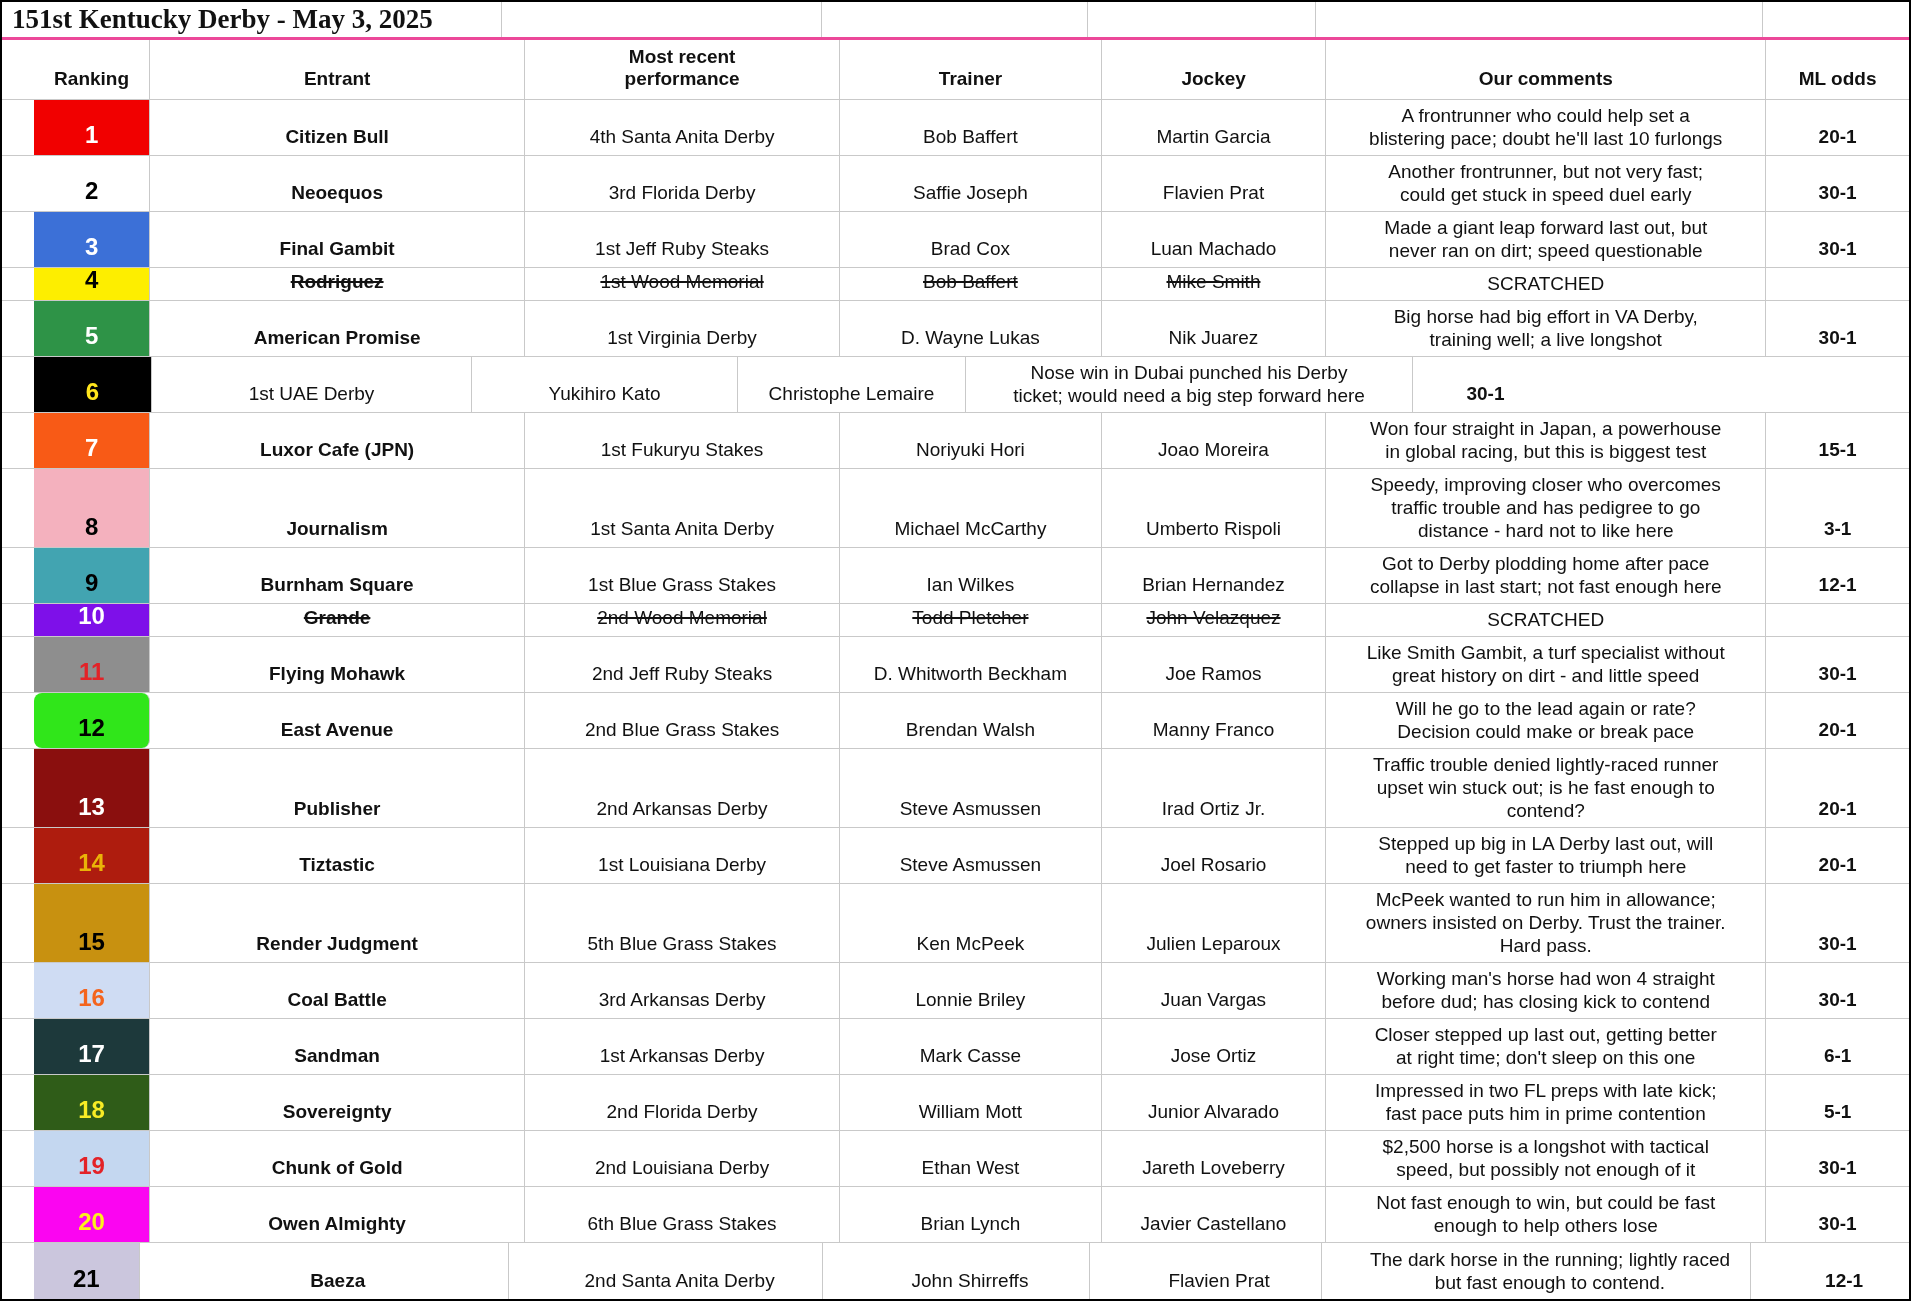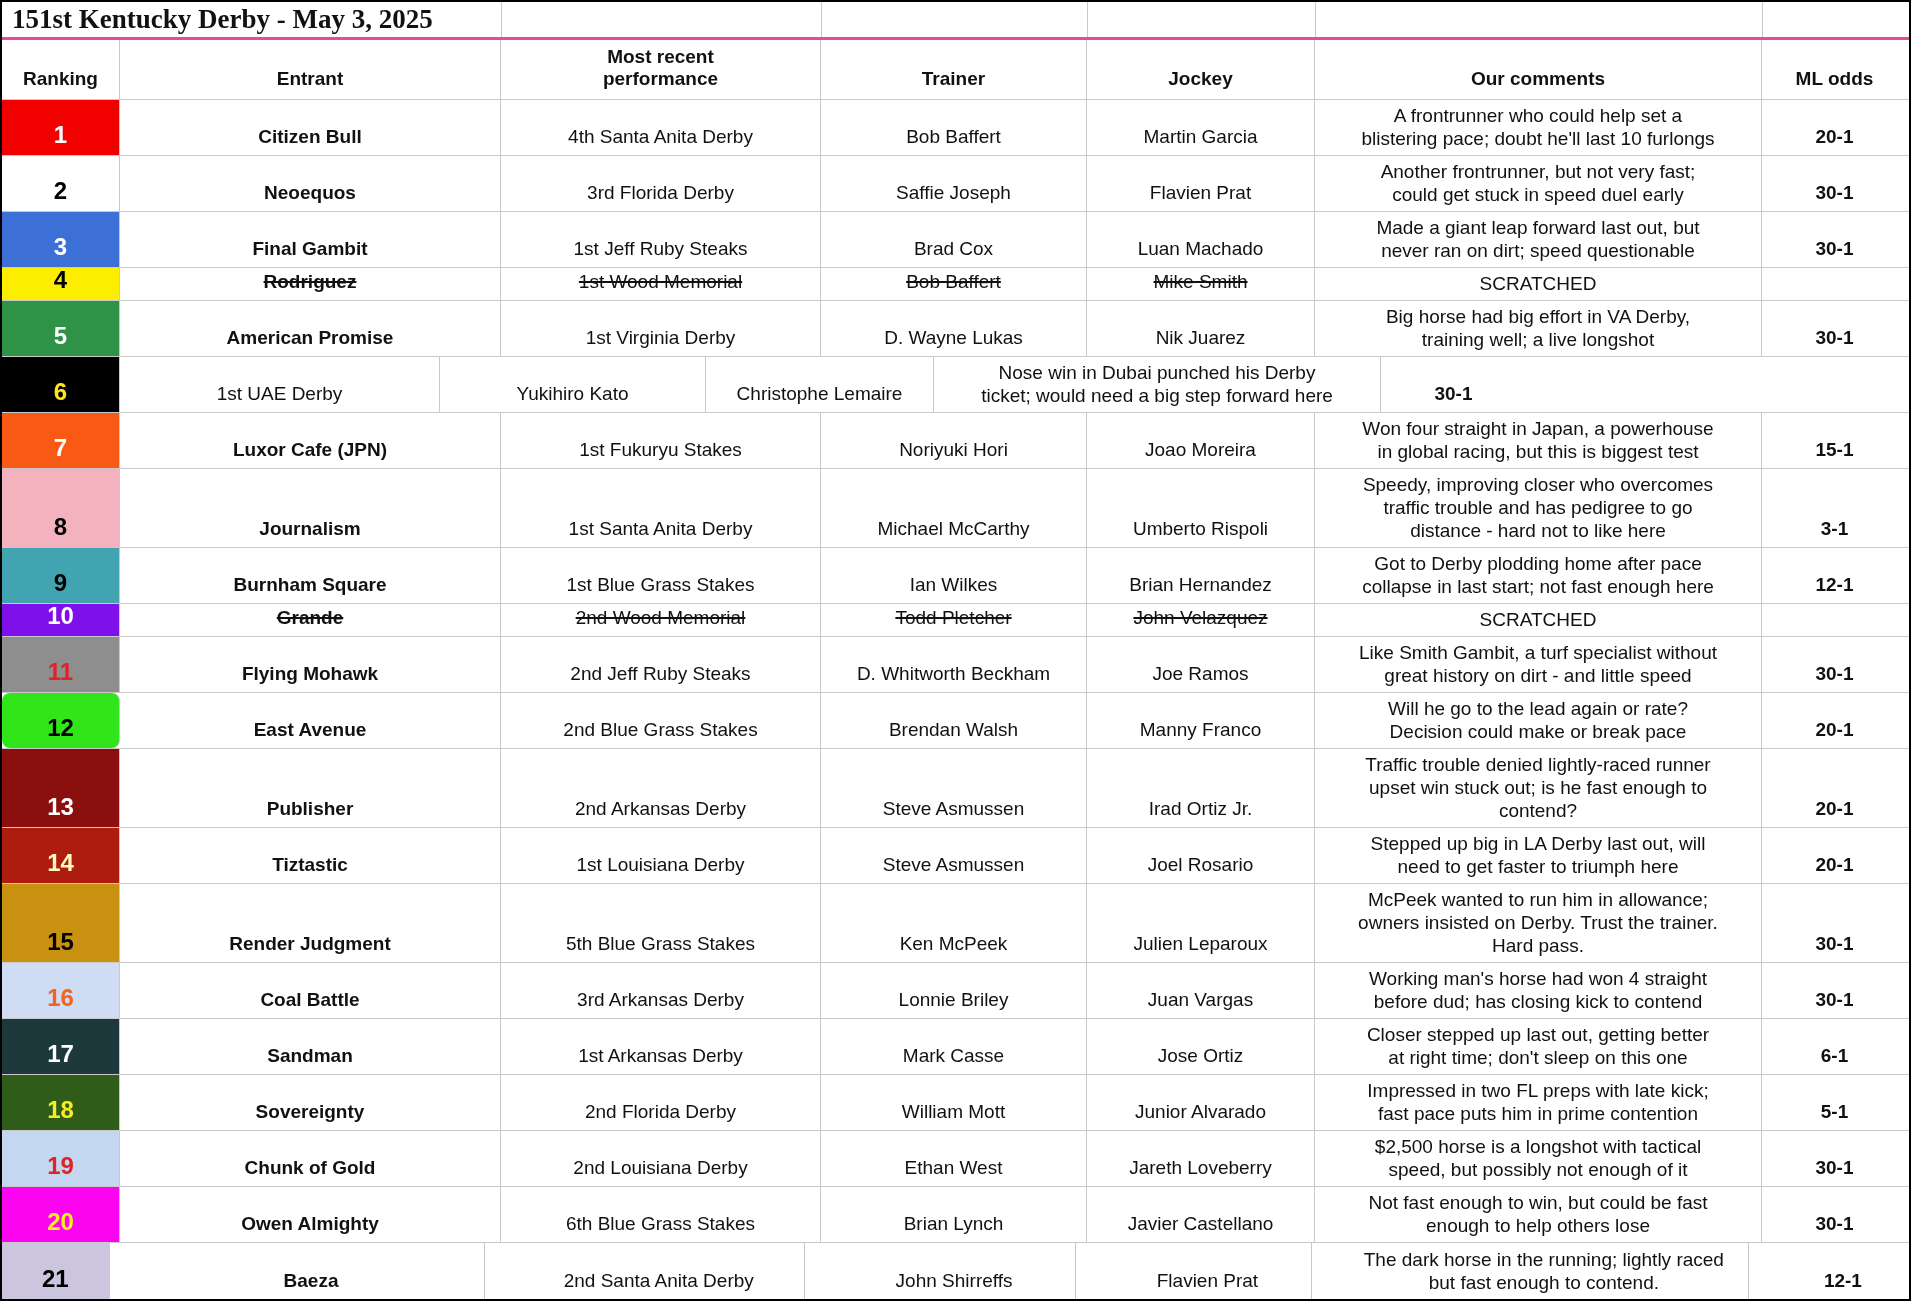--- a/index.html
+++ b/index.html
@@ -29,21 +29,21 @@
     display:flex;
     align-items:flex-end;
     justify-content:center;
     overflow:hidden;
     padding-bottom:7px;
     font-size:19px;
     line-height:22px;
   }
   .cell:last-child{border-right:none;}
   
-  .c-rank{width:118px;}
+  .c-rank{width:118px;margin-left:32px;}
   .c-entrant{width:381px;}
   .c-perf{width:320px;}
   .c-trainer{width:266px;}
   .c-jockey{width:228px;}
   .c-comment{width:447px;}
   .c-odds{width:145px;}
   .c-titlespan{width:500px;justify-content:flex-start;padding-left:10px;}
   
   .r-title{height:38px;border-bottom:3px solid #ec4899;}
   .r-header{height:60px;}
@@ -247,21 +247,21 @@
     <div class="cell c-perf plain strike">2nd Arkansas Derby</div>
     <div class="cell c-trainer plain strike">Steve Asmussen</div>
     <div class="cell c-jockey plain strike">Irad Ortiz Jr.</div>
     <div class="cell c-comment comment">Traffic trouble denied lightly-raced runner
 upset win stuck out; is he fast enough to
 contend?</div>
     <div class="cell c-odds odds">20-1</div>
   </div>
 
   <div class="row h-normal">
-    <div class="cell c-rank rank-num" style="background-color: rgb(174, 28, 14); color: #fef9c3;">14</div>
+    <div class="cell c-rank rank-num" style="background-color: rgb(174, 28, 14); color: #eab308;">14</div>
     <div class="cell c-entrant entrant strike">Tiztastic</div>
     <div class="cell c-perf plain strike">1st Louisiana Derby</div>
     <div class="cell c-trainer plain strike">Steve Asmussen</div>
     <div class="cell c-jockey plain strike">Joel Rosario</div>
     <div class="cell c-comment comment">Stepped up big in LA Derby last out, will
 need to get faster to triumph here</div>
     <div class="cell c-odds odds">20-1</div>
   </div>
 
   <div class="row h-tall">

